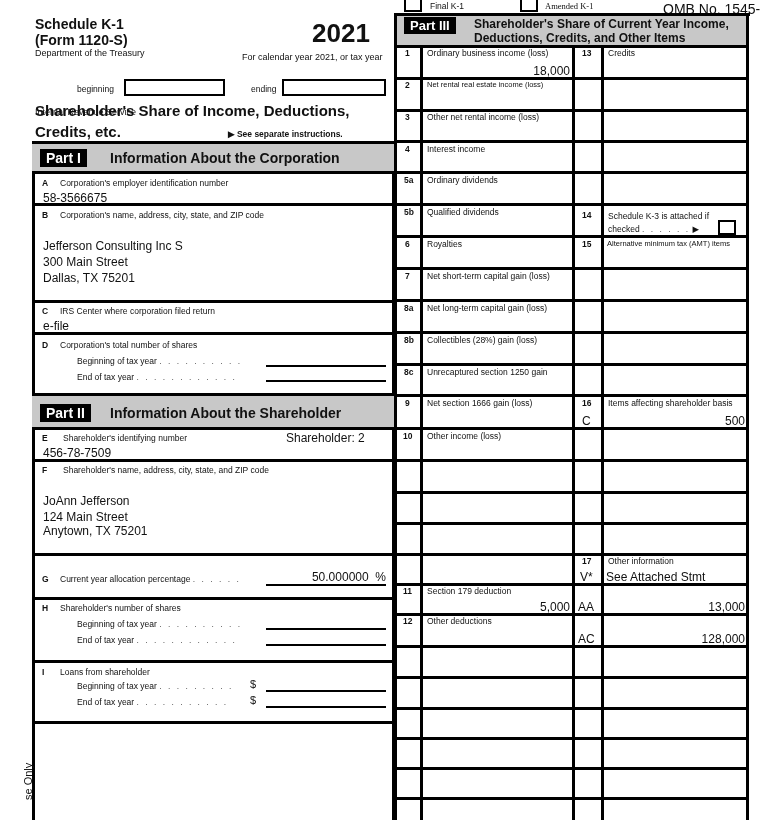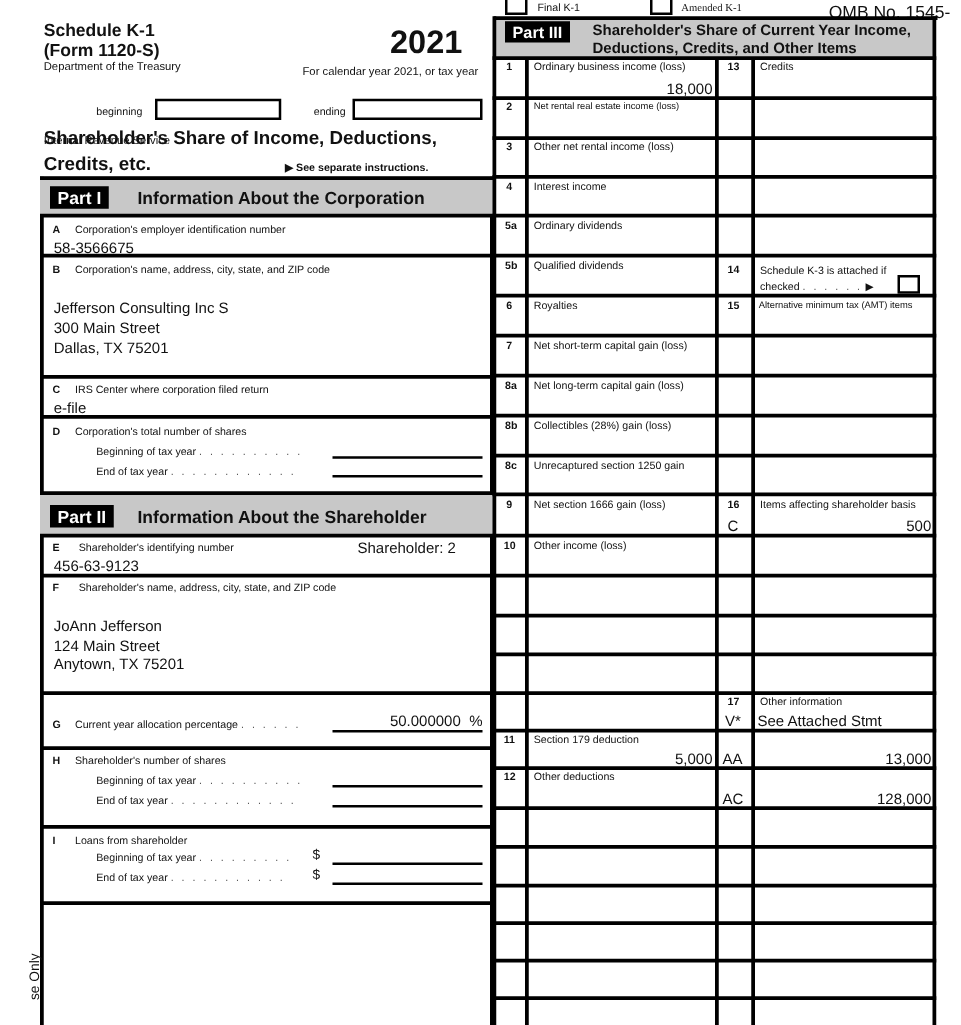--- a/index.html
+++ b/index.html
@@ -81,21 +81,21 @@
   <div class="hline" style="left:32px;top:393px;width:363px;"></div>
 
   <div class="partbar" style="left:32px;top:396px;width:363px;height:32px;"></div>
   <div class="parttag" style="left:40px;top:404px;">Part II</div>
   <div class="parttitle" style="left:110px;top:405px;">Information About the Shareholder</div>
   <div class="hline" style="left:32px;top:427px;width:363px;"></div>
 
   <div class="num" style="left:42px;top:433px;">E</div>
   <div class="lbl" style="left:63px;top:433px;">Shareholder's identifying number</div>
   <div class="abs" style="left:286px;top:431px;font-size:12px;">Shareholder: 2</div>
-  <div class="abs val" style="left:43px;top:446px;">456-63-9123</div>
+  <div class="abs val" style="left:43px;top:446px;">456-78-7509</div>
   <div class="hline" style="left:32px;top:459px;width:363px;"></div>
 
   <div class="num" style="left:42px;top:465px;">F</div>
   <div class="lbl" style="left:63px;top:465px;">Shareholder's name, address, city, state, and ZIP code</div>
   <div class="abs val" style="left:43px;top:494px;">JoAnn Jefferson</div>
   <div class="abs val" style="left:43px;top:510px;">124 Main Street</div>
   <div class="abs val" style="left:43px;top:524px;">Anytown, TX 75201</div>
   <div class="hline" style="left:32px;top:553px;width:363px;"></div>
 
   <div class="num" style="left:42px;top:574px;">G</div>

